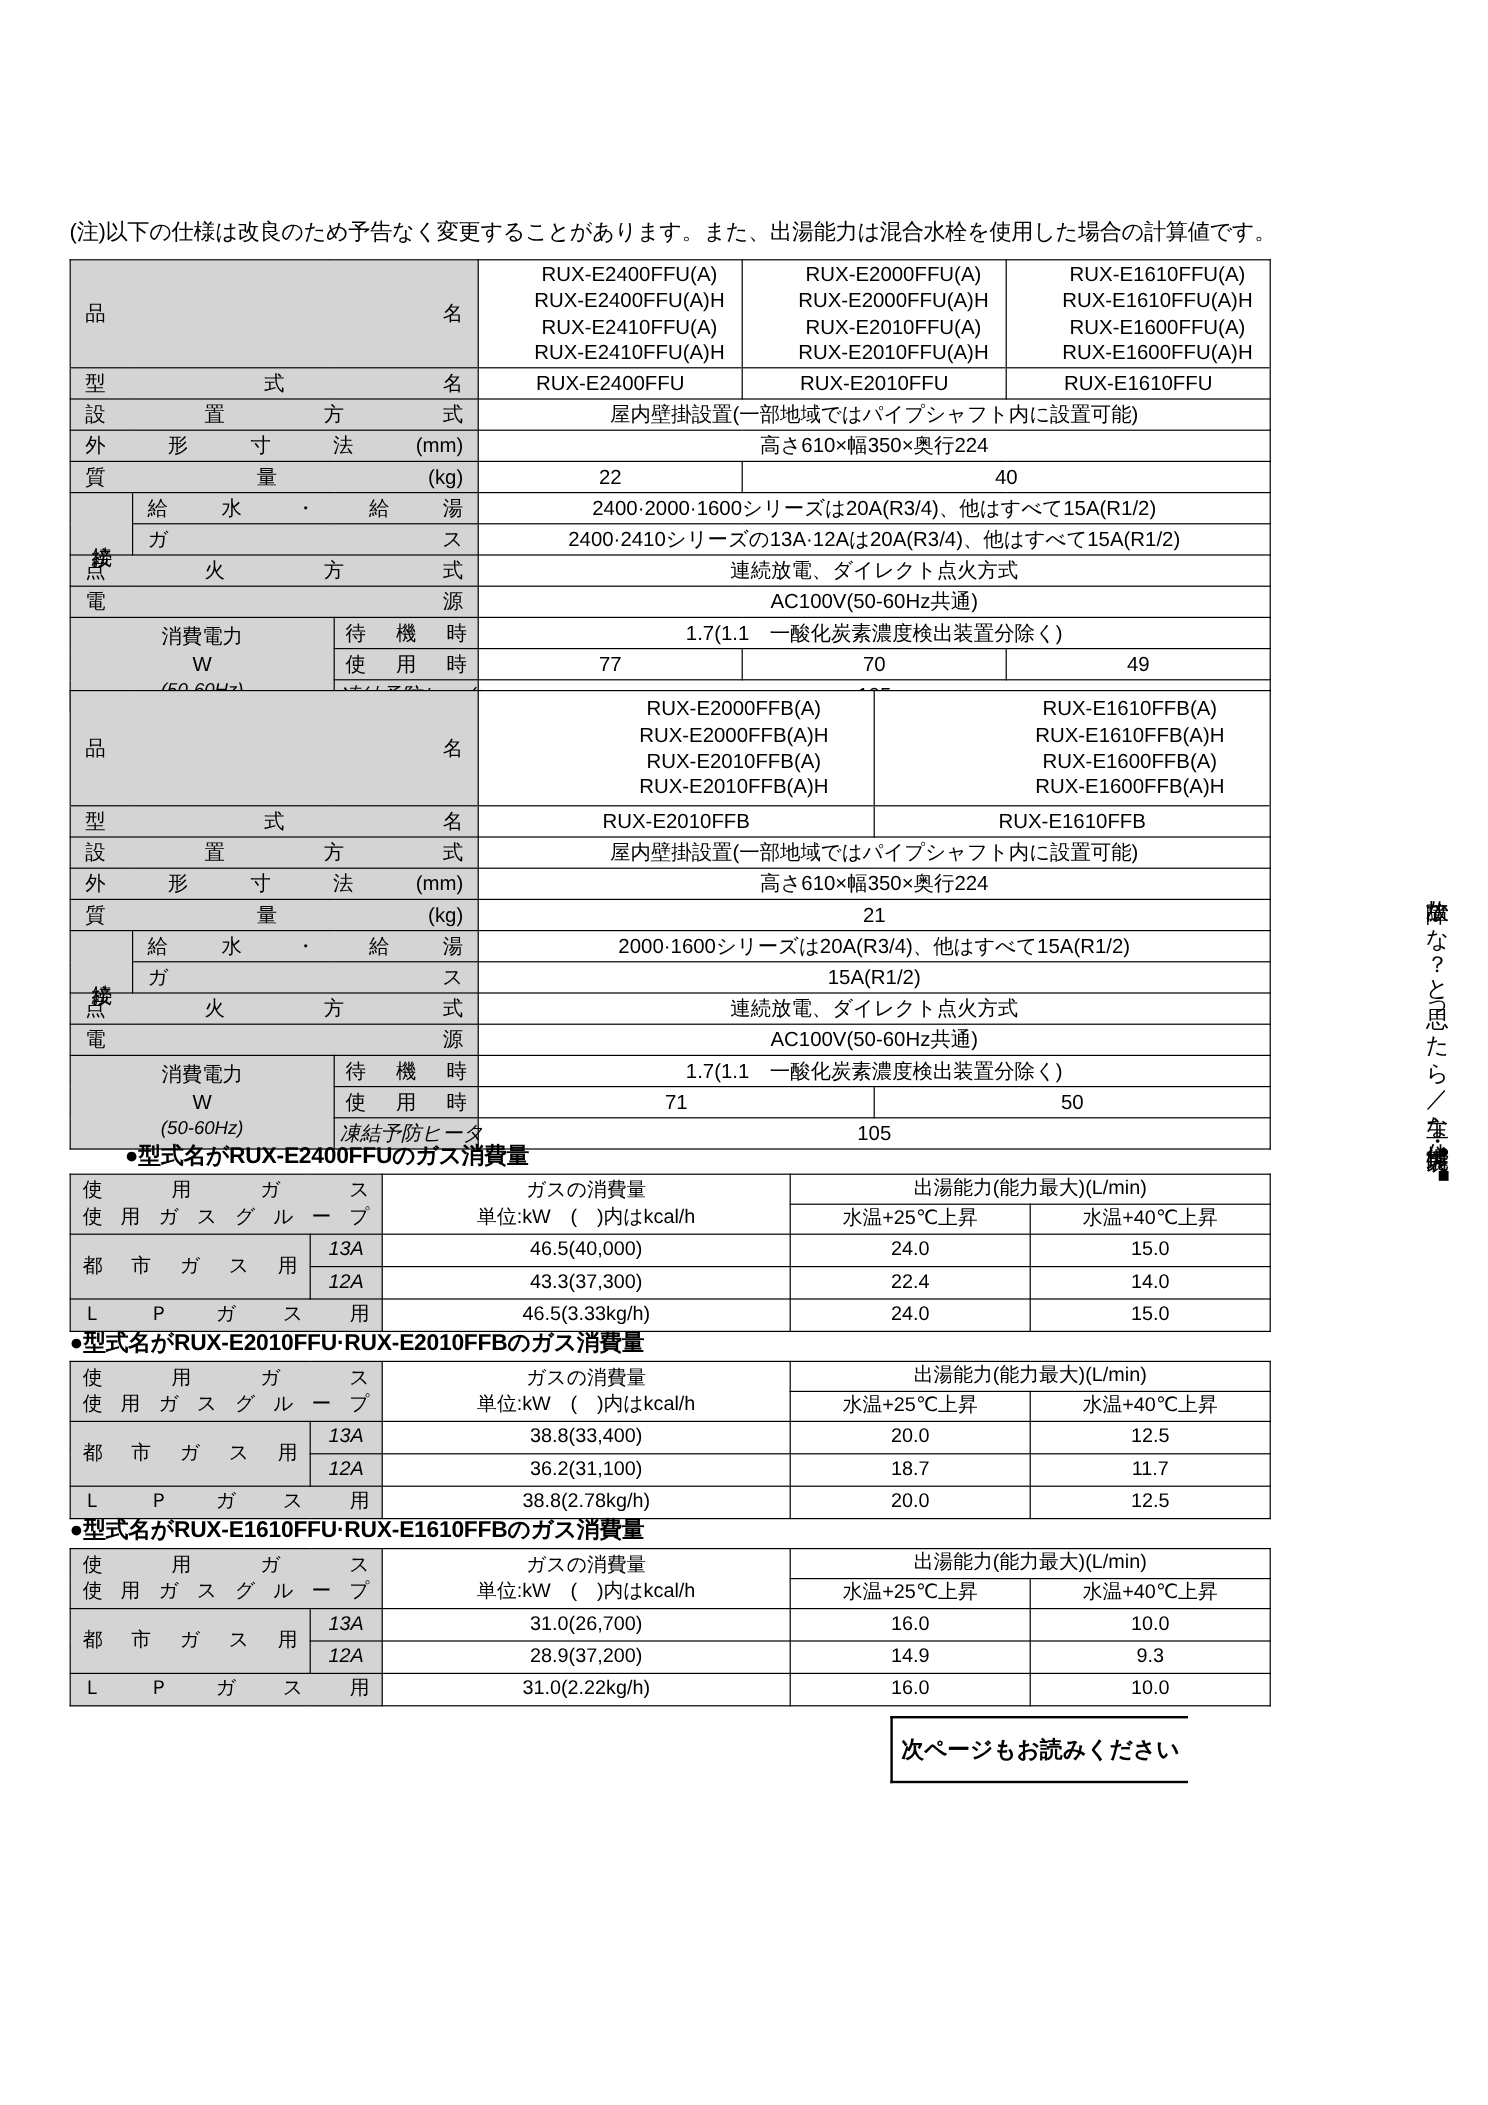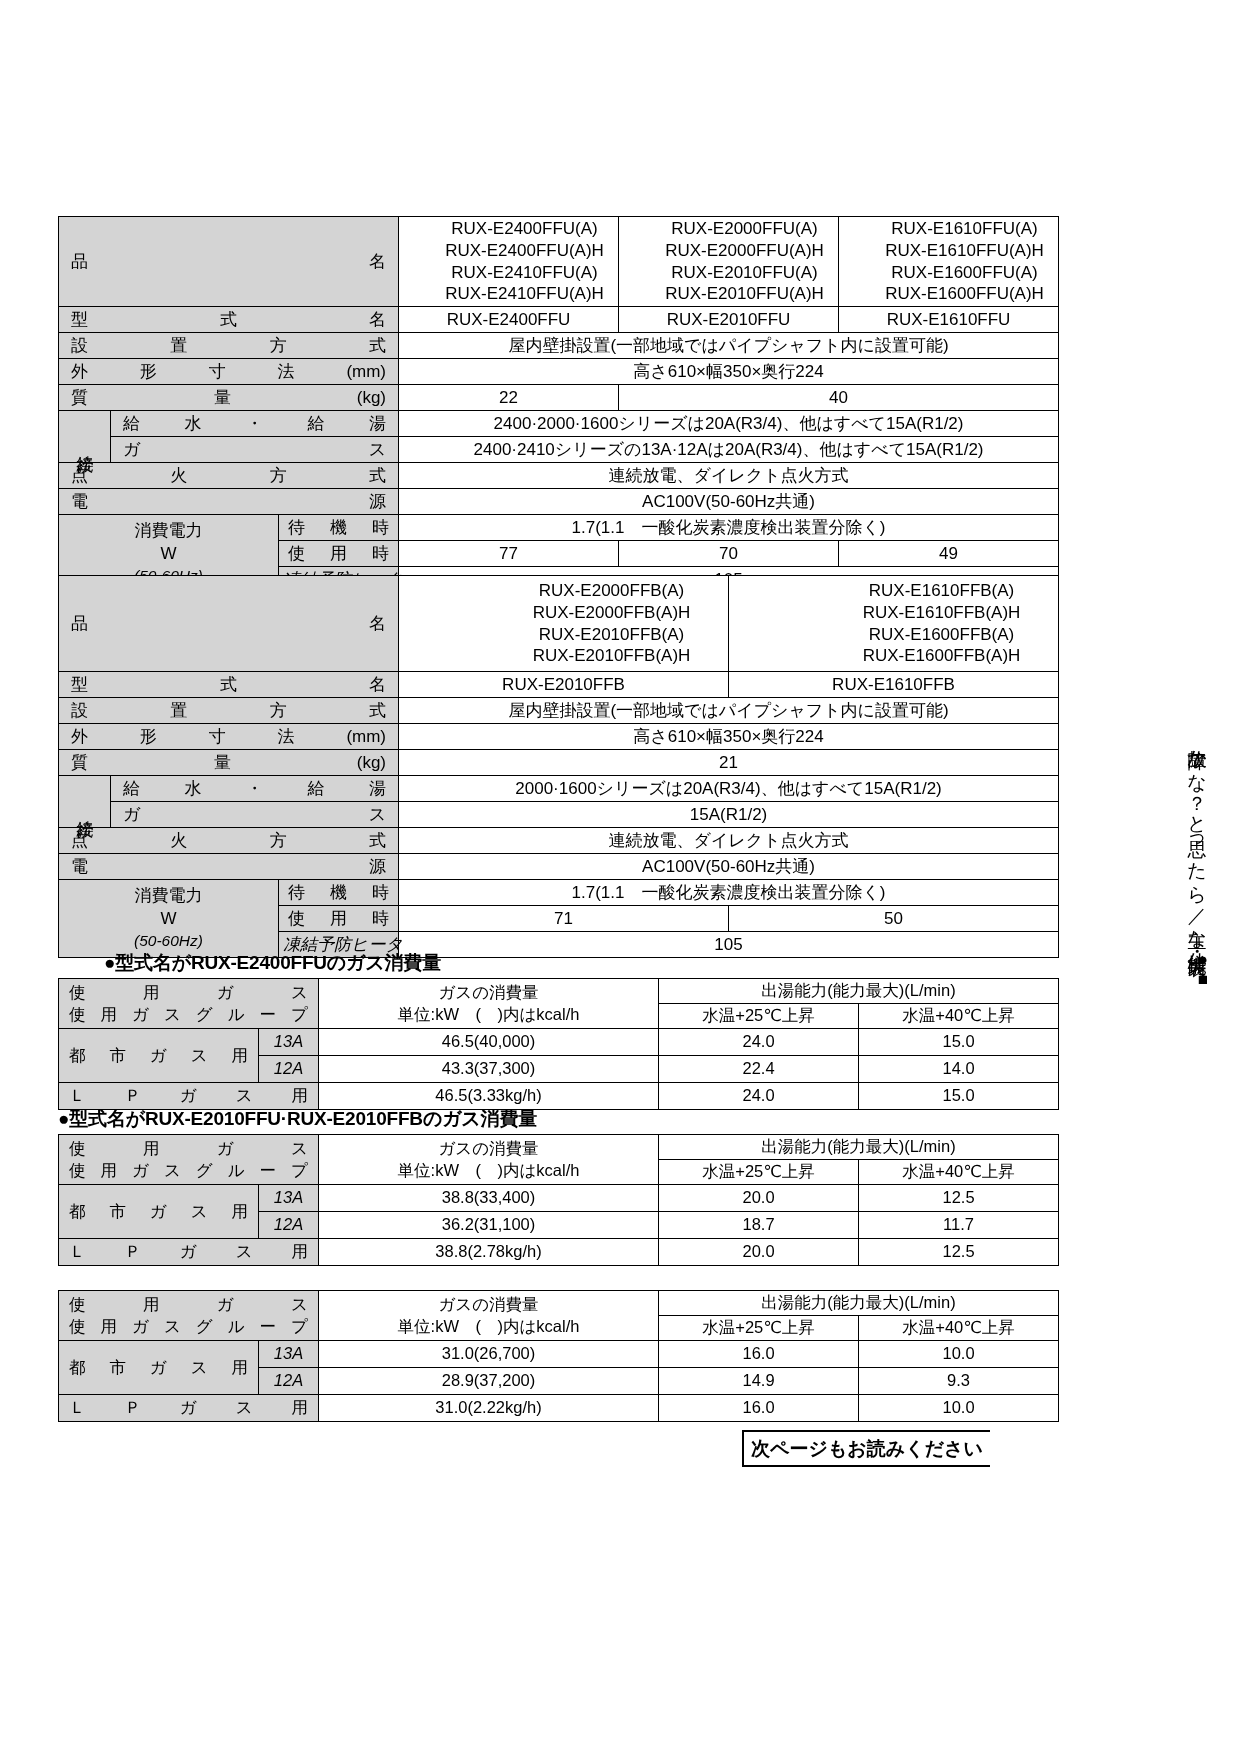--- a/index.html
+++ b/index.html
@@ -128,21 +128,21 @@
 
   
   .next-page {
     position: absolute;
     left: 742px; top: 1430px;
     width: 278px; height: 48px;
   }
   .next-page .np-box {
     position: absolute;
     left: 0; top: 0;
-    width: 248px; height: 37px;
+    width: 248px; height: 56px;
     border: 2px solid #000;
     border-right: none;
     display: flex;
     align-items: center;
     justify-content: center;
     font-size: 19px;
     font-weight: bold;
     background: #fff;
   }
   .np-arrow {
@@ -157,20 +157,21 @@
     letter-spacing: 1px;
     white-space: nowrap;
   }
   .footer-text .pno { font-size: 32px; margin-left: 12px; vertical-align: -2px; }
 </style>
 </head>
 <body>
 
 <div class="page">
 
+  <div class="note">(注)以下の仕様は改良のため予告なく変更することがあります。また、出湯能力は混合水栓を使用した場合の計算値です。</div>
 
   <table class="spec" id="table1">
     <colgroup>
       <col style="width:52px">
         <col style="width:168px">
         <col style="width:120px">
       <col style="width:220px">
         <col style="width:220px">
         <col style="width:220px">
     </colgroup>
@@ -644,20 +645,21 @@
             <span>用</span>
           </div>
         </td>
         <td>38.8(2.78kg/h)</td>
         <td>20.0</td>
         <td>12.5</td>
       </tr>
     </tbody>
   </table>
 
+  <div class="gas-heading" id="gh3">●型式名がRUX-E1610FFU·RUX-E1610FFBのガス消費量</div>
   <table class="gas" id="gas3">
     <colgroup>
       <col style="width:200px">
         <col style="width:60px">
         <col style="width:340px">
       <col style="width:200px">
         <col style="width:200px">
     </colgroup>
     <tbody>
       <tr>

